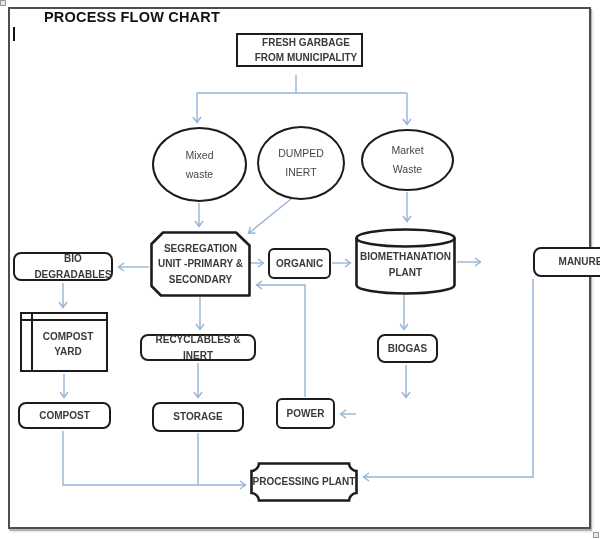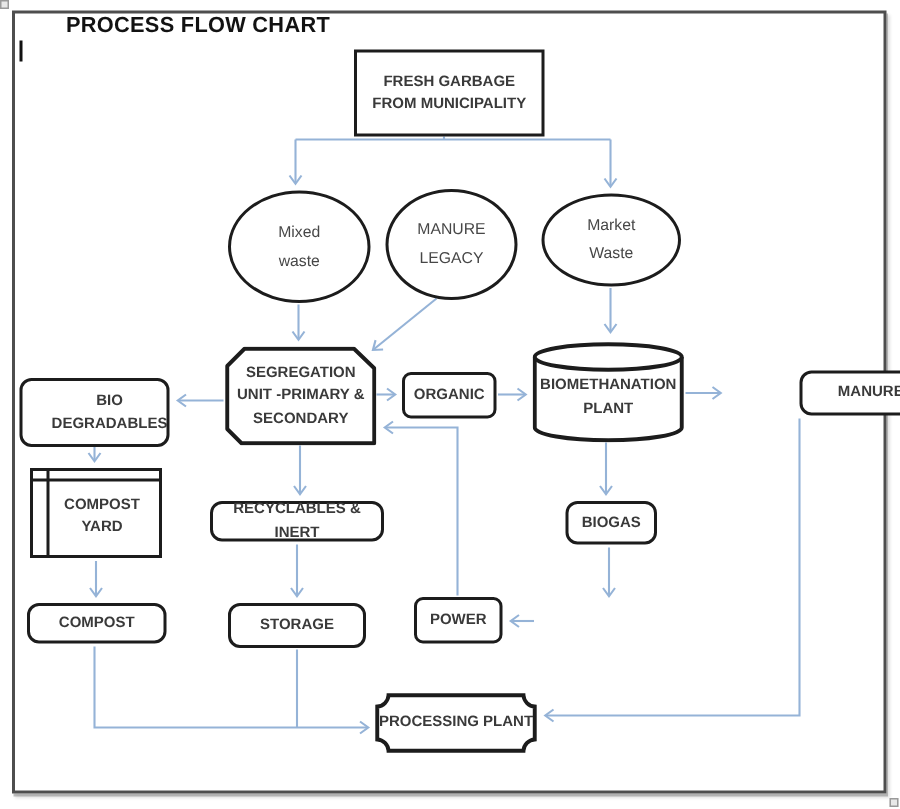--- a/index.html
+++ b/index.html
@@ -75,30 +75,30 @@
       <path d="M200,297 V329" marker-end="url(#arr)"></path>
       <path d="M198,363 V397" marker-end="url(#arr)"></path>
       <path d="M404,295 V329" marker-end="url(#arr)"></path>
       <path d="M406,365 V397" marker-end="url(#arr)"></path>
       <path d="M356,414 H341" marker-end="url(#arr)"></path>
       <path d="M305,397 V285 H257" marker-end="url(#arr)"></path>
       <path d="M533,279 V477 H364" marker-end="url(#arr)"></path>
     </g>
   </svg>
 
-  <div class="node rect" style="left:236px;top:33px;width:127px;height:58px;font-weight:700;">
+  <div class="node rect" style="left:236px;top:33px;width:127px;height:34px;font-weight:700;justify-content:flex-end;">
     <span class="lbl" style="width:110px;">FRESH GARBAGE FROM MUNICIPALITY</span>
   </div>
 
   <div class="node ellipse" style="left:152px;top:127px;width:95px;height:75px;">
     <span class="lbl" style="width:42px;">Mixed waste</span>
   </div>
 
   <div class="node ellipse" style="left:257px;top:126px;width:88px;height:74px;">
-    <span class="lbl" style="width:52px;">MANURE LEGACY</span>
+    <span class="lbl" style="width:52px;">DUMPED INERT</span>
   </div>
 
   <div class="node ellipse" style="left:361px;top:129px;width:93px;height:62px;">
     <span class="lbl" style="width:46px;">Market Waste</span>
   </div>
 
   <div class="node svgshape" style="left:150px;top:231px;width:101px;height:66px;">
     <svg width="101" height="66" viewBox="0 0 101 66">
       <polygon points="13,1.5 86,1.5 99.5,14.5 99.5,64.5 11,64.5 1.5,55 1.5,13" fill="#ffffff" stroke="#1c1c1c" stroke-width="2.6" stroke-linejoin="round"></polygon>
     </svg>
@@ -114,21 +114,21 @@
       <path d="M1.5,11 V58 A49,8.5 0 0 0 99.5,58 V11" fill="#ffffff" stroke="#1c1c1c" stroke-width="2.6"></path>
       <ellipse cx="50.5" cy="11" rx="49" ry="8.5" fill="#ffffff" stroke="#1c1c1c" stroke-width="2.6"></ellipse>
     </svg>
     <span class="lbl cyl-label" style="width:92px;margin-top:22px;">BIOMETHANATION PLANT</span>
   </div>
 
   <div class="node rrect thick" style="left:485px;top:247px;width:95px;height:30px;margin-left:48px;">
     <span class="lbl">MANURE</span>
   </div>
 
-  <div class="node rrect" style="left:13px;top:252px;width:100px;height:46px;padding-left:20px;">
+  <div class="node rrect" style="left:13px;top:252px;width:100px;height:29px;padding-left:20px;">
     <span class="lbl">BIO DEGRADABLES</span>
   </div>
 
   <div class="node framed" style="left:20px;top:312px;width:88px;height:60px;">
     <div class="bar-h"></div>
     <div class="bar-v"></div>
     <span class="lbl" style="width:56px;margin-left:8px;margin-top:4px;">COMPOST YARD</span>
   </div>
 
   <div class="node rrect" style="left:140px;top:334px;width:116px;height:27px;">

